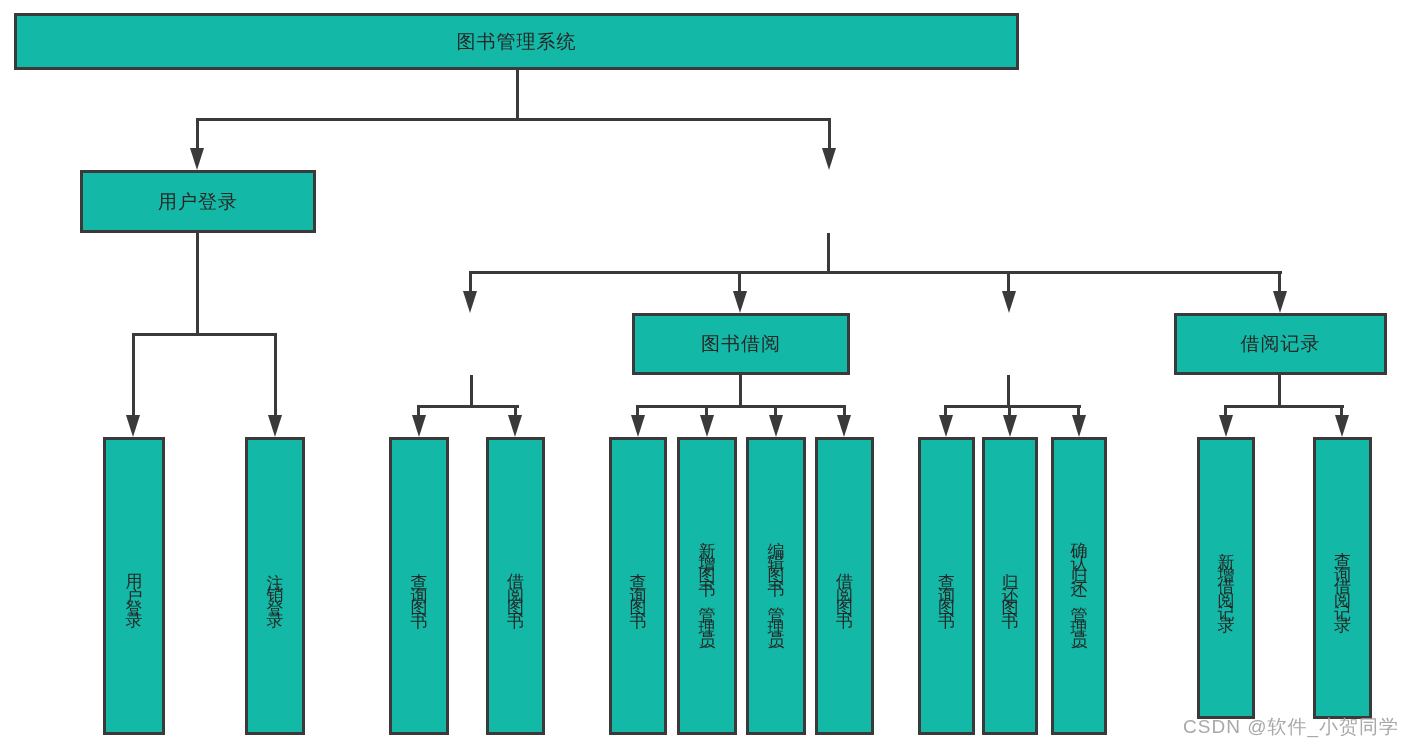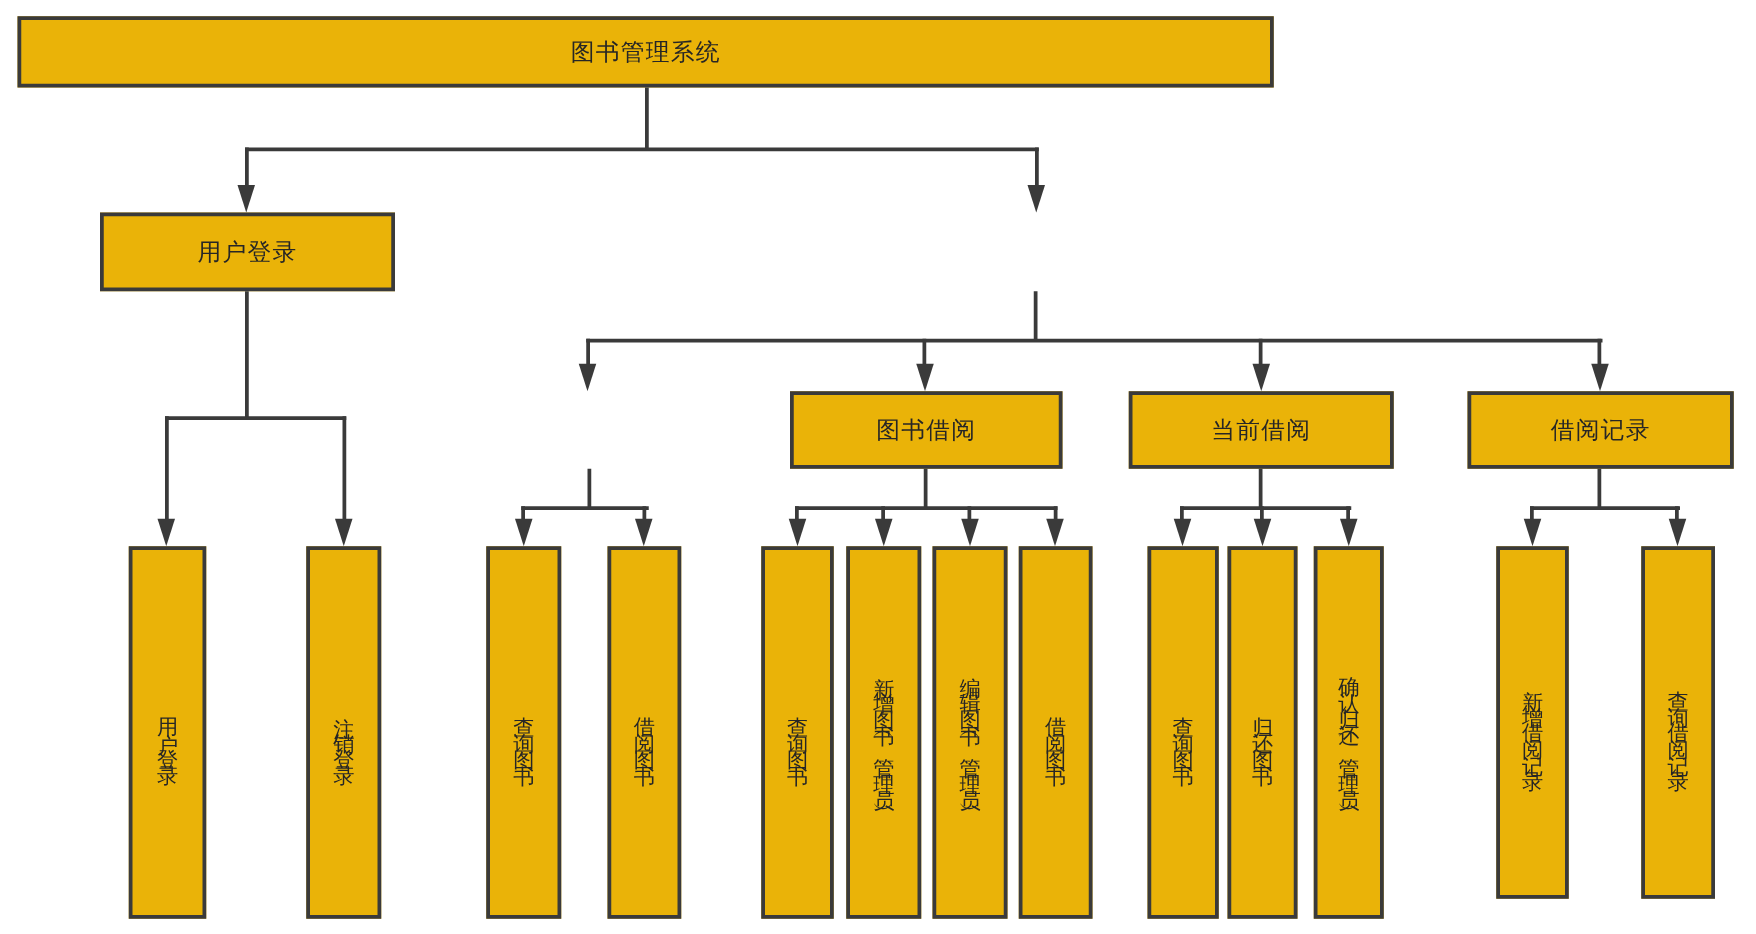--- a/index.html
+++ b/index.html
@@ -1,19 +1,19 @@
 <!DOCTYPE html>
 <html><head>
 <meta charset="utf-8">
 <style>
   html,body{margin:0;padding:0;background:#ffffff;}
   body{width:1405px;height:747px;position:relative;overflow:hidden;
        font-family:"Liberation Sans","DejaVu Sans",sans-serif;}
   .stage{position:absolute;left:0;top:0;width:1405px;height:747px;background:#ffffff;}
-  .node{position:absolute;box-sizing:border-box;border:3px solid #3a3a3a;background:#eab308;
+  .node{position:absolute;box-sizing:border-box;border:3px solid #3a3a3a;background:#14b8a6;
         display:flex;align-items:center;justify-content:center;
         font-size:19px;color:#262626;letter-spacing:1px;white-space:nowrap;}
   .node.v{writing-mode:vertical-lr;text-orientation:mixed;
           font-size:17px;letter-spacing:13px;line-height:1;}
   .hl{position:absolute;height:3px;background:#3a3a3a;}
   .vl{position:absolute;width:3px;background:#3a3a3a;}
   .arrow{position:absolute;width:0;height:0;
          border-left:7px solid transparent;border-right:7px solid transparent;
          border-top:22px solid #3a3a3a;}
   .watermark{position:absolute;right:6px;top:714px;font-size:19px;color:#a8a8a8;
@@ -22,21 +22,20 @@
 </head>
 <body>
 
 <div class="stage">
 
   <div class="node" style="left:14px;top:13px;width:1005px;height:57px">图书管理系统</div>
 
   <div class="node" style="left:80px;top:170px;width:236px;height:63px">用户登录</div>
 
   <div class="node" style="left:632px;top:313px;width:218px;height:62px">图书借阅</div>
-  <div class="node" style="left:903px;top:313px;width:212px;height:62px">当前借阅</div>
   <div class="node" style="left:1174px;top:313px;width:213px;height:62px">借阅记录</div>
 
   <div class="node v" style="left:103px;top:437px;width:62px;height:298px">用户登录</div>
   <div class="node v" style="left:245px;top:437px;width:60px;height:298px">注销登录</div>
 
   <div class="node v" style="left:389px;top:437px;width:60px;height:298px">查询图书</div>
   <div class="node v" style="left:486px;top:437px;width:59px;height:298px">借阅图书</div>
 
   <div class="node v" style="left:609px;top:437px;width:58px;height:298px">查询图书</div>
   <div class="node v" style="left:677px;top:437px;width:60px;height:298px">新增图书（管理员）</div>
@@ -102,14 +101,15 @@
   <div class="vl" style="left:1077px;top:405px;height:14px"></div>
   <div class="arrow" style="left:1072px;top:415px"></div>
 
   <div class="vl" style="left:1278px;top:375px;height:33px"></div>
   <div class="hl" style="left:1224px;top:405px;width:120px"></div>
   <div class="vl" style="left:1224px;top:405px;height:14px"></div>
   <div class="arrow" style="left:1219px;top:415px"></div>
   <div class="vl" style="left:1340px;top:405px;height:14px"></div>
   <div class="arrow" style="left:1335px;top:415px"></div>
 
+  <div class="watermark">CSDN @软件_小贺同学</div>
 
 </div>
 
 </body></html>

